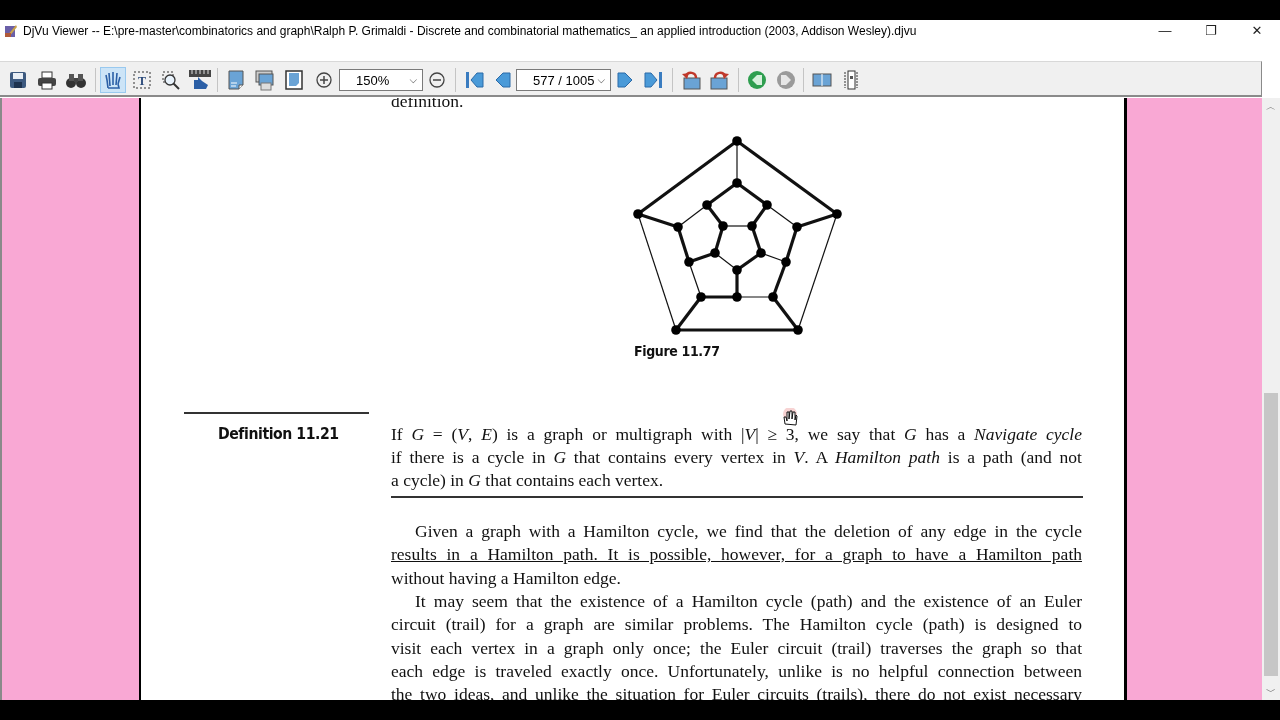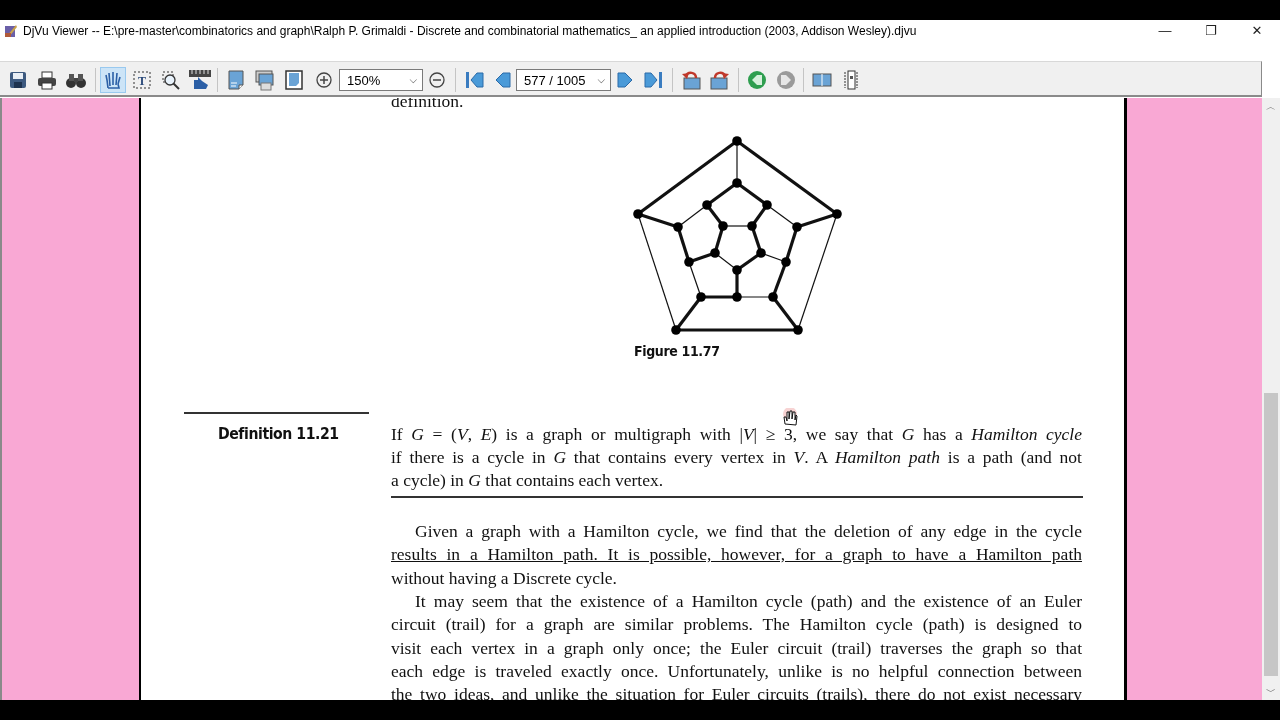--- a/index.html
+++ b/index.html
@@ -17,21 +17,21 @@
   .winctrls { position: absolute; right: 0; top: 0; height: 21px; display: flex; }
   .winbtn { width: 46px; height: 21px; display: flex; align-items: center; justify-content: center; font-size: 13px; color: #222; }
 
   .menubar { position: absolute; left: 0; top: 21px; width: 1280px; height: 19px; background: #fff; display: flex; align-items: center; padding-left: 6px; }
   .menu-item { font-size: 12px; color: #000; margin-right: 12px; }
 
   .toolbar { position: absolute; left: 0; top: 41px; width: 1262px; height: 36px; background: #f0f0f0; border-top: 1px solid #d8d8d8; border-bottom: 2px solid #8a8a8a; border-right: 1px solid #8a8a8a; }
   .tb { position: absolute; top: 5px; width: 26px; height: 26px; display: flex; align-items: center; justify-content: center; }
   .tb.active { background: #cce4f7; border: 1px solid #99c9ef; }
   .sep { position: absolute; top: 6px; width: 1px; height: 24px; background: #c4c4c4; }
-  .combo { position: absolute; top: 7px; height: 22px; background: #fff; border: 1px solid #7a7a7a; font-size: 13px; color: #000; padding-left: 7px; display: flex; align-items: center; }
+  .combo { position: absolute; top: 7px; height: 22px; background: #fff; border: 1px solid #7a7a7a; font-size: 13px; color: #000; padding-left: 16px; display: flex; align-items: center; }
   .combo .arrow { position: absolute; right: 5px; top: 4px; font-size: 10px; color: #555; }
 
   .viewport { position: absolute; left: 0; top: 78px; width: 1262px; height: 602px; background: #f9a8d4; overflow: hidden; }
   .leftbar { position: absolute; left: 0; top: 0; width: 2px; height: 602px; background: #8a8a8a; }
   .page { position: absolute; left: 139px; top: 0; width: 988px; height: 602px; background: #fff; border-left: 2px solid #000; border-right: 3px solid #000; }
 
   .scrollbar { position: absolute; left: 1262px; top: 78px; width: 18px; height: 602px; background: #f0f0f0; }
   .scroll-up, .scroll-down { position: absolute; left: 0; width: 18px; height: 17px; display: flex; align-items: center; justify-content: center; font-size: 10px; color: #606060; }
   .scroll-up { top: 0; }
   .scroll-down { bottom: 0; }
@@ -293,31 +293,31 @@
         <circle cx="761" cy="253" r="4.8" fill="#000"></circle>
         <circle cx="737" cy="270" r="4.8" fill="#000"></circle>
       </svg>
 
     <div class="fig-caption" style="left:634px; top:245px;">Figure 11.77</div>
 
     <div class="rule" style="left:184px; top:314px; width:185px; height:2px;"></div>
     <div class="def-label" style="left:218px; top:326px;">Definition 11.21</div>
 
     <div id="def-lines">
-        <div class="txt serif just" style="left: 391px; top: 325px;"><span>If </span><i>G</i><span> = (</span><i>V</i><span>, </span><i>E</i><span>) is a graph or multigraph with |</span><i>V</i><span>| ≥ 3, we say that </span><i>G</i><span> has a </span><i>Hamilton cycle</i></div>
+        <div class="txt serif just" style="left: 391px; top: 325px;"><span>If </span><i>G</i><span> = (</span><i>V</i><span>, </span><i>E</i><span>) is a graph or multigraph with |</span><i>V</i><span>| ≥ 3, we say that </span><i>G</i><span> has a </span><i>Navigate cycle</i></div>
         <div class="txt serif just" style="left: 391px; top: 348px;"><span>if there is a cycle in </span><i>G</i><span> that contains every vertex in </span><i>V</i><span>. A </span><i>Hamilton path</i><span> is a path (and not</span></div>
         <div class="txt serif" style="left: 391px; top: 371px;"><span>a cycle) in </span><i>G</i><span> that contains each vertex.</span></div>
       </div>
 
     <div class="rule" style="left:391px; top:398px; width:692px; height:2px;"></div>
 
     <div id="para-lines">
         <div class="txt serif just" style="left: 415px; top: 422px; width: 667px;">Given a graph with a Hamilton cycle, we find that the deletion of any edge in the cycle</div>
         <div class="txt serif just" style="left: 391px; top: 445.3px; text-decoration: underline;">results in a Hamilton path. It is possible, however, for a graph to have a Hamilton path</div>
-        <div class="txt serif" style="left: 391px; top: 468.6px;">without having a Discrete cycle.</div>
+        <div class="txt serif" style="left: 391px; top: 468.6px;">without having a Hamilton edge.</div>
         <div class="txt serif just" style="left: 415px; top: 491.9px; width: 667px;">It may seem that the existence of a Hamilton cycle (path) and the existence of an Euler</div>
         <div class="txt serif just" style="left: 391px; top: 515.2px;">circuit (trail) for a graph are similar problems. The Hamilton cycle (path) is designed to</div>
         <div class="txt serif just" style="left: 391px; top: 538.5px;">visit each vertex in a graph only once; the Euler circuit (trail) traverses the graph so that</div>
         <div class="txt serif just" style="left: 391px; top: 561.8px;">each edge is traveled exactly once. Unfortunately, unlike is no helpful connection between</div>
         <div class="txt serif just" style="left: 391px; top: 585.1px;">the two ideas, and unlike the situation for Euler circuits (trails), there do not exist necessary</div>
       </div>
 
     <div class="cursor" style="left:781px; top:310px;">
       <svg width="18" height="20" viewBox="0 0 18 20">
           <circle cx="9" cy="6" r="7" fill="#f2b5b5" opacity="0.6"></circle>

